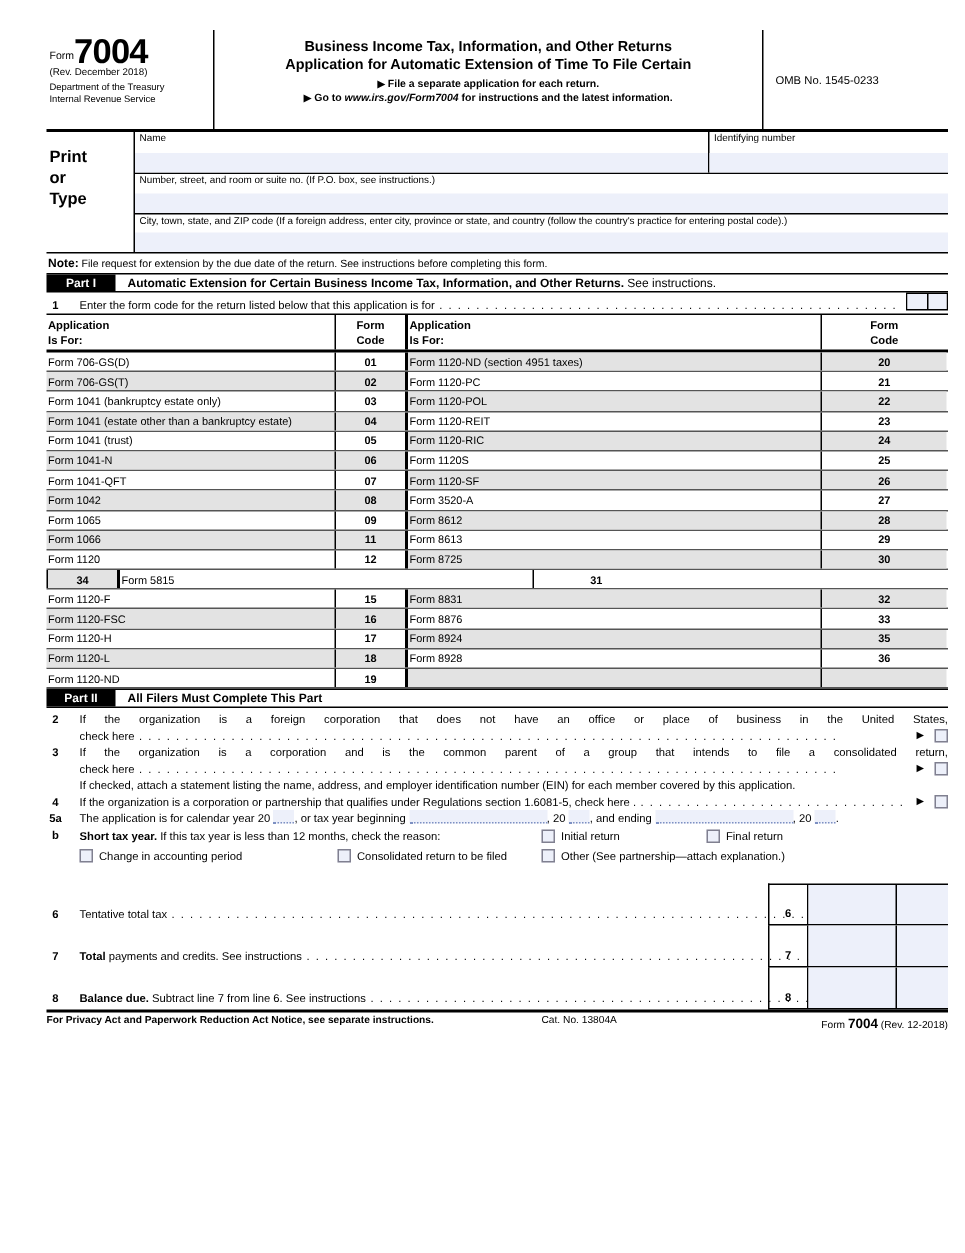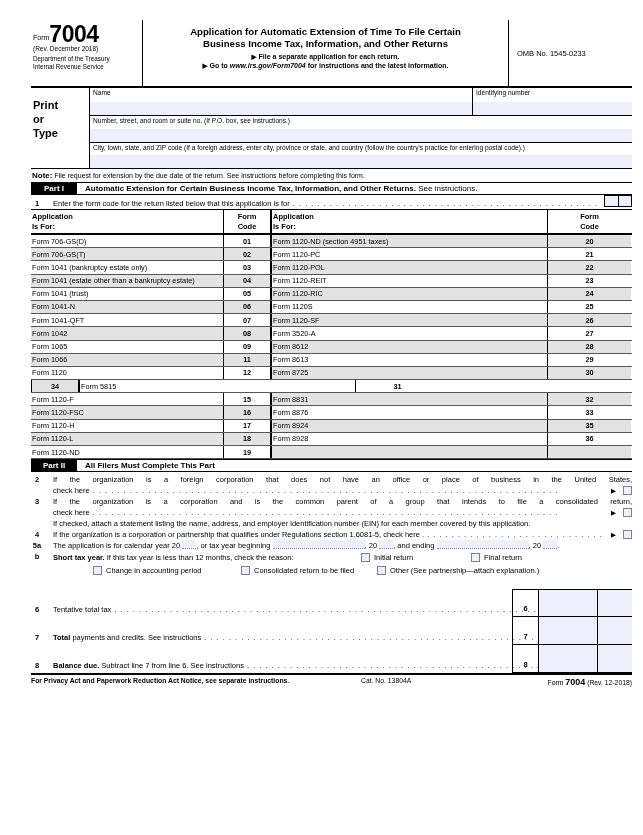--- a/index.html
+++ b/index.html
@@ -121,22 +121,22 @@
         <span class="hdr-form-num">7004</span>
       </div>
       <div class="hdr-rev">(Rev. December 2018)</div>
       <div class="hdr-dept">
         <div>Department of the Treasury</div>
         <div>Internal Revenue Service</div>
       </div>
     </div>
     <div class="hdr-center">
       <div class="hdr-title">
+        <div>Business Income Tax, Information, and Other Returns</div>
         <div>Application for Automatic Extension of Time To File Certain</div>
-        <div>Business Income Tax, Information, and Other Returns</div>
       </div>
       <div class="hdr-sub">
         <div><span class="arrow">▶</span><span> File a separate application for each return.</span></div>
         <div><span class="arrow">▶</span><span> Go to </span><span class="url">www.irs.gov/Form7004</span><span> for instructions and the latest information.</span></div>
       </div>
     </div>
     <div class="hdr-right">OMB No. 1545-0233</div>
   </div>
 
   <div class="ident">
@@ -378,21 +378,21 @@
         <span class="cb-item" style="width:110px;">
             <span class="cb"></span>
             <span>Initial return</span>
           </span>
         <span class="cb-item">
             <span class="cb"></span>
             <span>Final return</span>
           </span>
       </div>
       <div class="cbgrid-row2">
-        <span class="cb-item" style="width:148px;margin-left:40px;">
+        <span class="cb-item" style="width:172px;">
             <span class="cb"></span>
             <span>Change in accounting period</span>
           </span>
         <span class="cb-item" style="width:136px;">
             <span class="cb"></span>
             <span>Consolidated return to be filed</span>
           </span>
         <span class="cb-item">
             <span class="cb"></span>
             <span>Other (See partnership—attach explanation.)</span>

